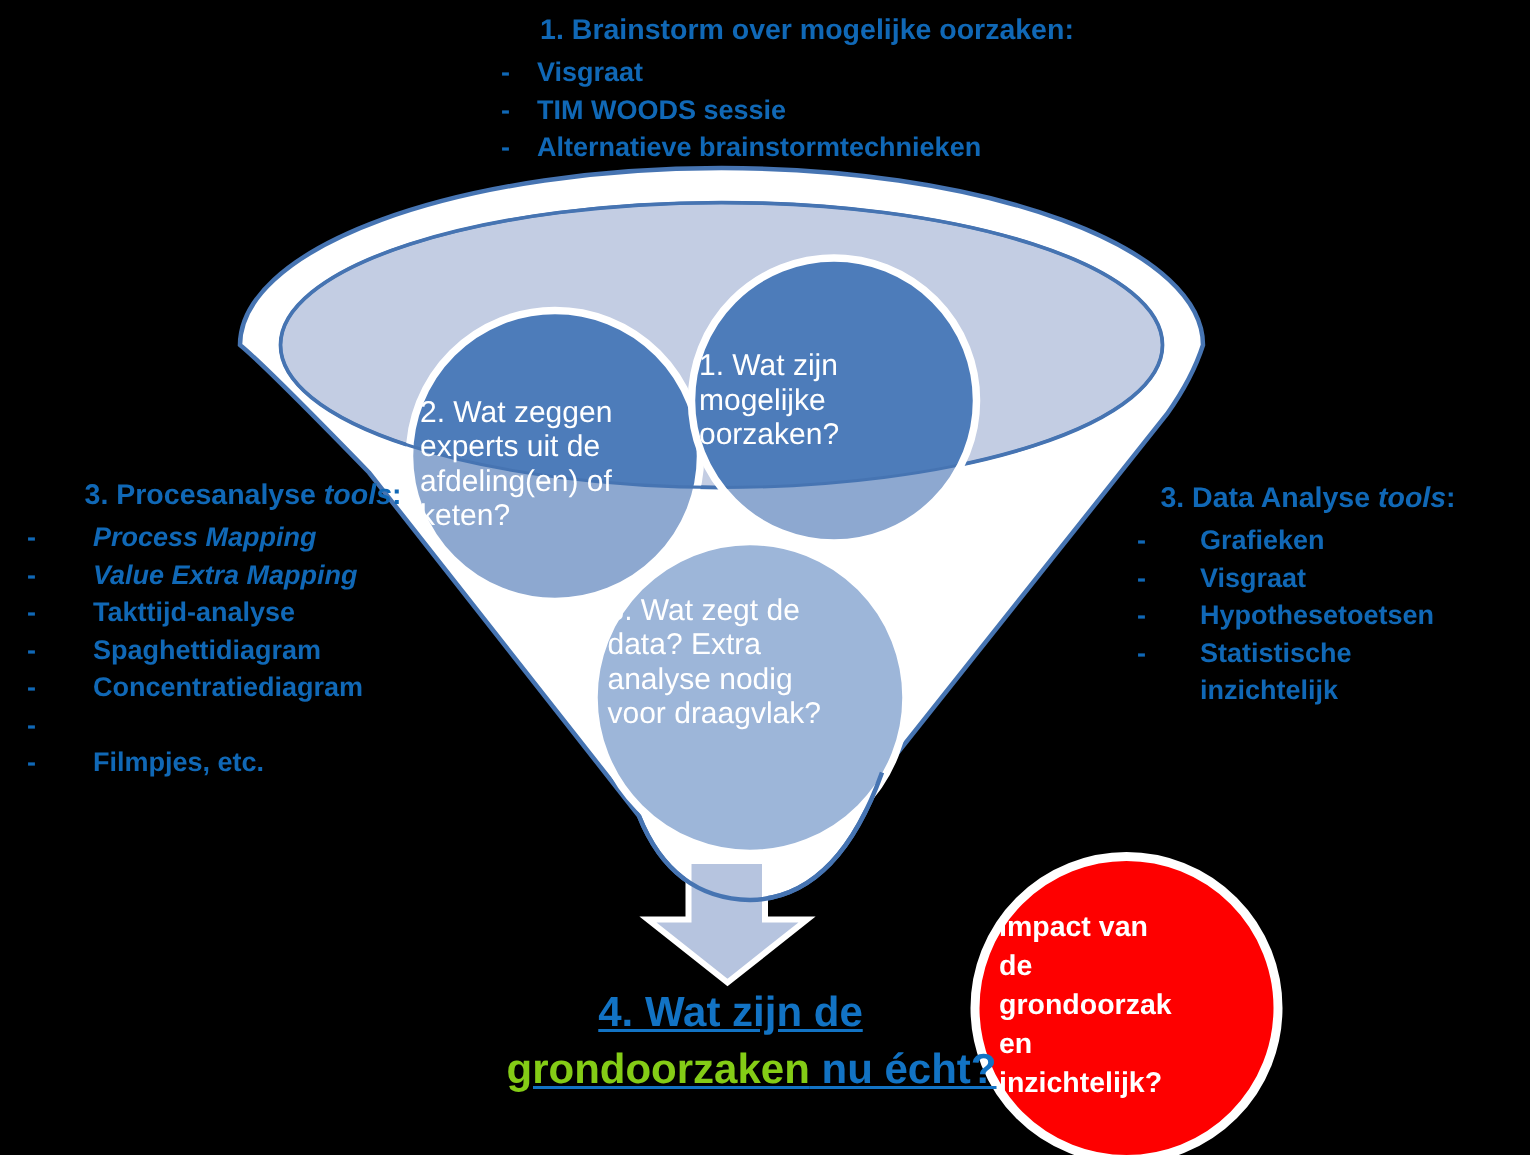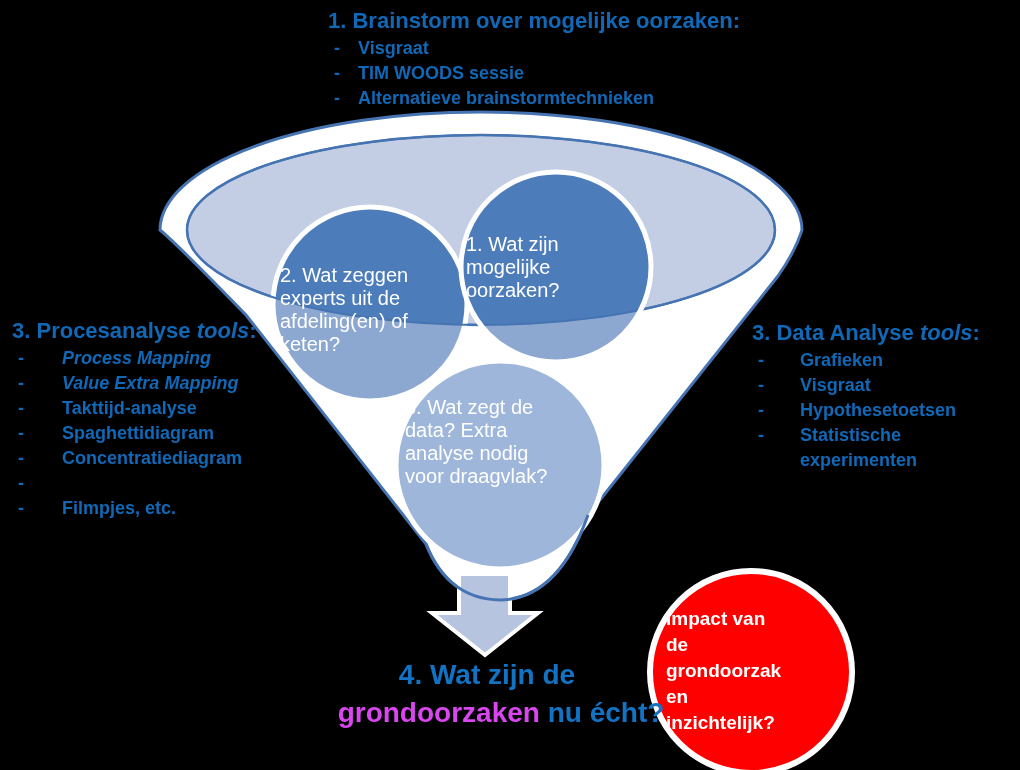--- a/index.html
+++ b/index.html
@@ -4,21 +4,21 @@
 <style>
   html,body{margin:0;padding:0;background:#000;}
   .stage{
     position:relative;width:1020px;height:770px;background:#000;
     font-family:"Liberation Sans",sans-serif;overflow:hidden;
   }
   .stage svg{position:absolute;left:0;top:0;}
 
   
   .list{position:absolute;color:#1068b6;font-weight:bold;font-size:18px;line-height:25px;}
-  .list-heading{font-size:22px;margin-bottom:3px;white-space:nowrap;}
+  .list-heading{font-size:19px;margin-bottom:3px;white-space:nowrap;text-align:center;}
   .it{font-style:italic;}
   .list-item{display:flex;}
   .dash{flex:0 0 auto;}
   .label{flex:1 1 auto;}
 
   .top-list{left:328px;top:8px;width:420px;}
   .top-list .dash{width:30px;padding-left:6px;box-sizing:border-box;}
 
   .left-list{left:12px;top:318px;width:300px;}
   .left-list .dash{width:50px;padding-left:6px;box-sizing:border-box;}
@@ -31,23 +31,23 @@
     position:absolute;color:#fff;text-align:left;
     white-space:pre-line;font-size:20px;line-height:23px;
   }
   .c1-label{left:466px;top:233px;width:180px;}
   .c2-label{left:280px;top:264px;width:180px;}
   .c3-label{left:405px;top:396px;width:190px;}
 
   
   .question{
     position:absolute;left:292px;top:656px;width:390px;text-align:center;
-    font-weight:bold;font-size:28px;line-height:38px;color:#1273c4;
+    font-weight:bold;font-size:28px;line-height:38px;color:#1273c4;text-decoration:underline;
   }
-  .question .red{color:#d946ef;margin-left:28px;}
+  .question .red{color:#84cc16;margin-left:28px;}
 
   
   .impact-label{
     position:absolute;left:666px;top:606px;width:170px;
     color:#fff;font-weight:bold;font-size:19px;line-height:26px;white-space:pre-line;
   }
 </style>
 </head>
 <body>
 
@@ -149,21 +149,21 @@
     <div class="list-item">
       <span class="dash">-</span>
       <span class="label">Visgraat</span>
     </div>
     <div class="list-item">
       <span class="dash">-</span>
       <span class="label">Hypothesetoetsen</span>
     </div>
     <div class="list-item">
       <span class="dash">-</span>
-      <span class="label">Statistische experimenten</span>
+      <span class="label">Statistische inzichtelijk</span>
     </div>
   </div>
 
   <div class="circle-label c1-label">1. Wat zijn
 mogelijke
 oorzaken?</div>
   <div class="circle-label c2-label">2. Wat zeggen
 experts uit de
 afdeling(en) of
 keten?</div>

